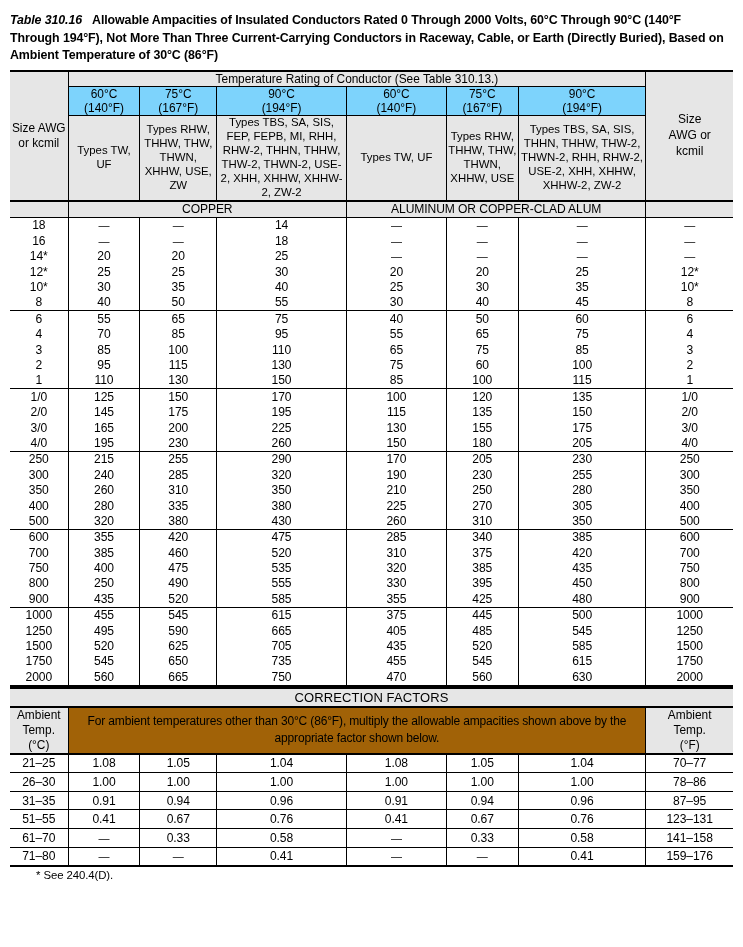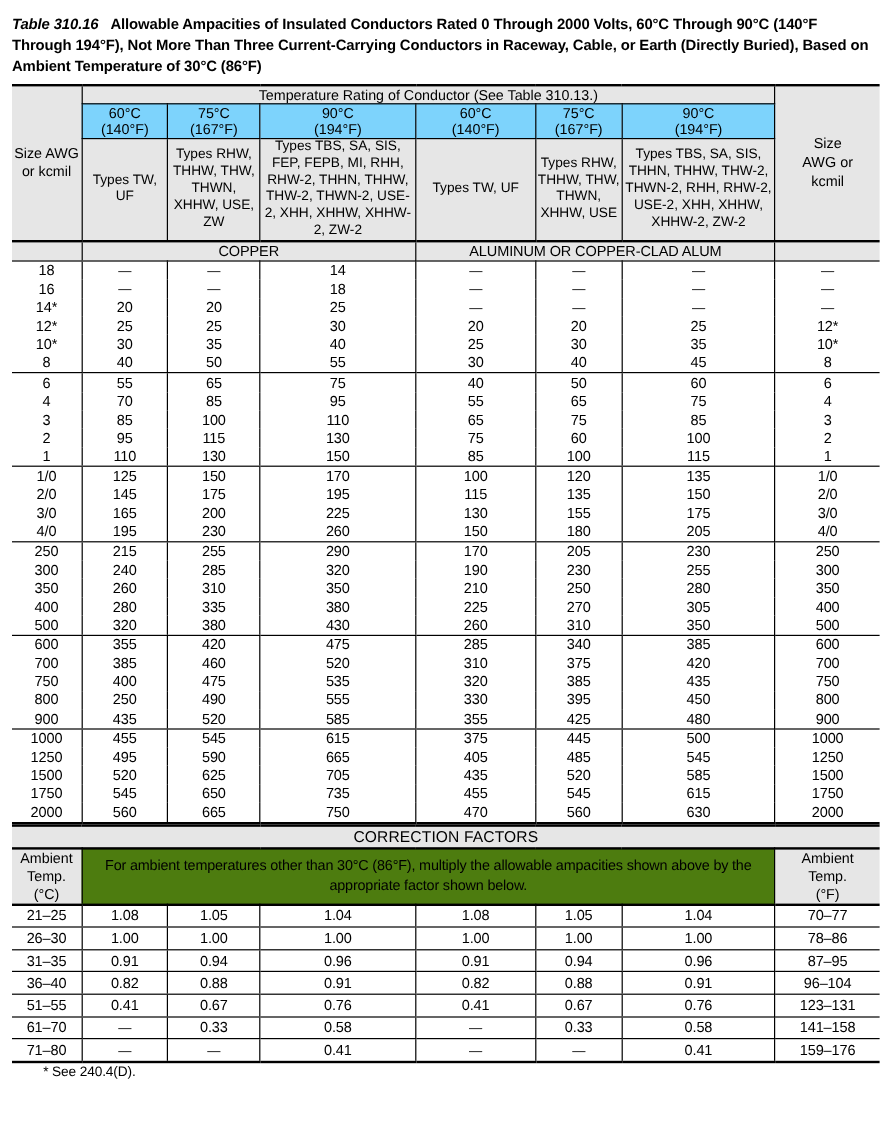--- a/index.html
+++ b/index.html
@@ -131,21 +131,21 @@
     height: 17px;
   }
   .cf-hdr-side {
     background: #e6e6e6;
     font-weight: bold;
     font-size: 11.9px;
     line-height: 1.26;
     padding: 3px 1px;
   }
   .cf-hdr-mid {
-    background: #4d7c0f;
+    background: #a16207;
     font-weight: bold;
     font-size: 12.0px;
     line-height: 1.42;
     padding: 4px 6px;
     letter-spacing: -0.15px;
   }
   .cf-row td {
     font-size: 12.1px;
     height: 17.6px;
     letter-spacing: -0.1px;
@@ -598,30 +598,20 @@
           <td class=" hthin-bot">31–35</td>
           <td class="vl hthin-bot">0.91</td>
           <td class="vl hthin-bot">0.94</td>
           <td class="vl hthin-bot">0.96</td>
           <td class="vl hthin-bot">0.91</td>
           <td class="vl hthin-bot">0.94</td>
           <td class="vl vr hthin-bot">0.96</td>
           <td class=" hthin-bot">87–95</td>
         </tr>
         <tr class="cf-row">
-          <td class=" hthin-bot">36–40</td>
-          <td class="vl hthin-bot">0.82</td>
-          <td class="vl hthin-bot">0.88</td>
-          <td class="vl hthin-bot">0.91</td>
-          <td class="vl hthin-bot">0.82</td>
-          <td class="vl hthin-bot">0.88</td>
-          <td class="vl vr hthin-bot">0.91</td>
-          <td class=" hthin-bot">96–104</td>
-        </tr>
-        <tr class="cf-row">
           <td class=" hthin-bot">51–55</td>
           <td class="vl hthin-bot">0.41</td>
           <td class="vl hthin-bot">0.67</td>
           <td class="vl hthin-bot">0.76</td>
           <td class="vl hthin-bot">0.41</td>
           <td class="vl hthin-bot">0.67</td>
           <td class="vl vr hthin-bot">0.76</td>
           <td class=" hthin-bot">123–131</td>
         </tr>
         <tr class="cf-row">

